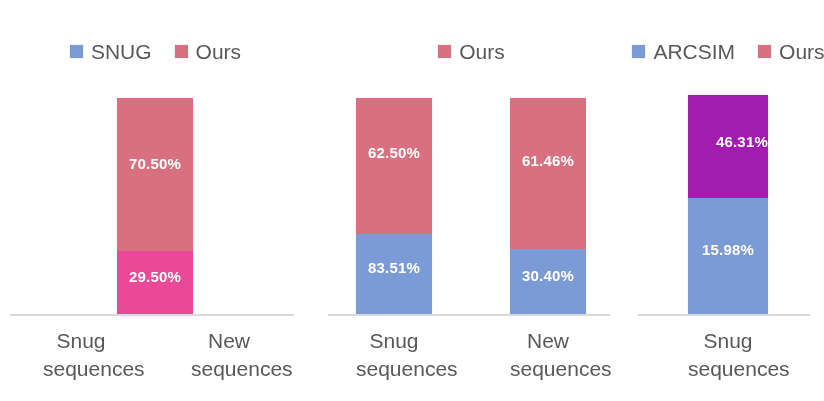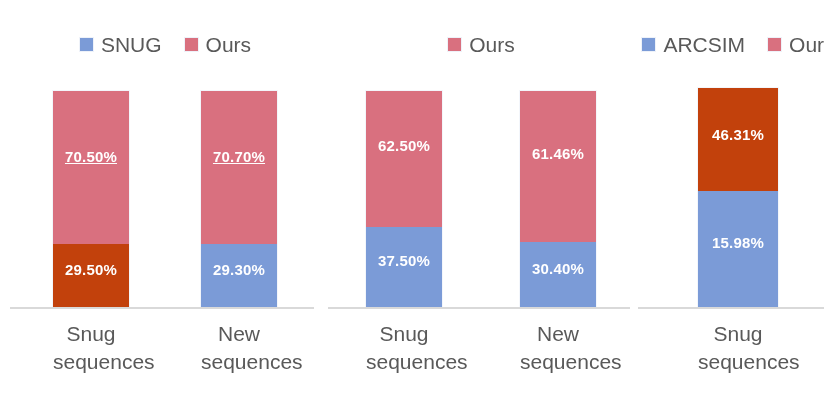--- a/index.html
+++ b/index.html
@@ -6,21 +6,21 @@
   body{
     width:824px;height:401px;
     background:#ffffff;
     font-family:"Liberation Sans", sans-serif;
     overflow:hidden;
     position:relative;
   }
   .chart-root{position:absolute;inset:0;}
 
   
-  .panel{position:absolute;top:0;bottom:0;padding-left:20px;}
+  .panel{position:absolute;top:7px;bottom:0;}
   #panel-0{left:0px;  width:310px;}
   #panel-1{left:318px;width:306px;}
   #panel-2{left:632px;width:192px;}
 
   
   .legend{
     position:absolute;top:34px;left:0;right:0;
     display:flex;justify-content:center;align-items:center;
     gap:22px;
   }
@@ -69,21 +69,21 @@
   }
   .seg-top{padding-bottom:2px;}
   .seg-bottom{padding-bottom:0px;}
   .seg-label{
     font-size:15px;font-weight:bold;color:#ffffff;
     line-height:1;white-space:nowrap;
     letter-spacing:.2px;
     position:relative;
   }
   
-  #plot-0 .seg-top .seg-label{top:-10px;text-decoration:underline;}
+  #plot-0 .seg-top .seg-label{top:-10px;}
   #plot-0 .seg-bottom .seg-label{top:-6px;}
   #plot-1 .seg-top .seg-label{top:-12px;}
   #plot-1 .seg-bottom .seg-label{top:-6px;}
   #plot-2 .seg-top .seg-label{top:-4px;}
   #plot-2 .seg-bottom .seg-label{top:-6px;}
 
   
   .cats{
     position:absolute;left:0;right:0;top:320px;
     display:flex;justify-content:center;align-items:flex-start;
@@ -115,33 +115,25 @@
       </div>
     </div>
 
     <div class="plot" id="plot-0">
       <div class="bars">
 
         <div class="bar">
           <div class="seg seg-top" style="background-color: rgb(217, 112, 127); flex: 70.5 0 0%;">
             <span class="seg-label">70.50%</span>
           </div>
-          <div class="seg seg-bottom" style="background-color: #c2410c; flex: 29.5 0 0%; text-align: center;">
+          <div class="seg seg-bottom" style="background-color: #ec4899; flex: 29.5 0 0%; text-align: center;">
             <span class="seg-label">29.50%</span>
           </div>
         </div>
 
-        <div class="bar">
-          <div class="seg seg-top" style="background-color: rgb(217, 112, 127); flex: 70.7 0 0%;">
-            <span class="seg-label">70.70%</span>
-          </div>
-          <div class="seg seg-bottom" style="background-color: rgb(123, 155, 215); flex: 29.3 0 0%;">
-            <span class="seg-label">29.30%</span>
-          </div>
-        </div>
 
       </div>
       <div class="axis-line"></div>
     </div>
 
     <div class="cats">
       <div class="cat">
         <span>Snug</span>
         <span>sequences</span>
       </div>
@@ -161,21 +153,21 @@
     </div>
 
     <div class="plot" id="plot-1">
       <div class="bars">
 
         <div class="bar">
           <div class="seg seg-top" style="background-color: rgb(217, 112, 127); flex: 62.5 0 0%;">
             <span class="seg-label">62.50%</span>
           </div>
           <div class="seg seg-bottom" style="background-color: rgb(123, 155, 215); flex: 37.5 0 0%;">
-            <span class="seg-label">37.50%</span>
+            <span class="seg-label">83.51%</span>
           </div>
         </div>
 
         <div class="bar">
           <div class="seg seg-top" style="background-color: rgb(217, 112, 127); flex: 69.6 0 0%;">
             <span class="seg-label">61.46%</span>
           </div>
           <div class="seg seg-bottom" style="background-color: rgb(123, 155, 215); flex: 30.4 0 0%; justify-content: center;">
             <span class="seg-label">30.40%</span>
           </div>
@@ -206,21 +198,21 @@
       <div class="legend-item">
         <span class="legend-swatch" style="background-color: rgb(217, 112, 127);"></span>
         <span class="legend-label">Ours</span>
       </div>
     </div>
 
     <div class="plot" id="plot-2">
       <div class="bars">
 
         <div class="bar">
-          <div class="seg seg-top" style="background-color: #c2410c; flex: 46.31 0 0%;">
+          <div class="seg seg-top" style="background-color: #a21caf; flex: 46.31 0 0%; justify-content: flex-end;">
             <span class="seg-label">46.31%</span>
           </div>
           <div class="seg seg-bottom" style="background-color: rgb(123, 155, 215); flex: 53.69 0 0%;">
             <span class="seg-label">15.98%</span>
           </div>
         </div>
 
       </div>
       <div class="axis-line"></div>
     </div>

